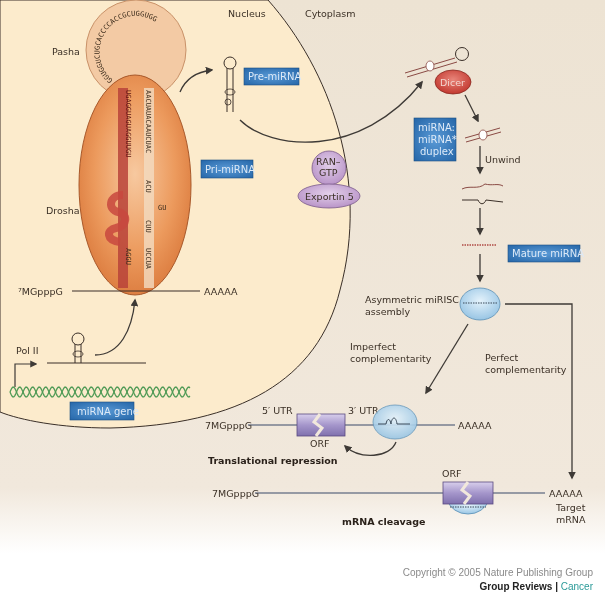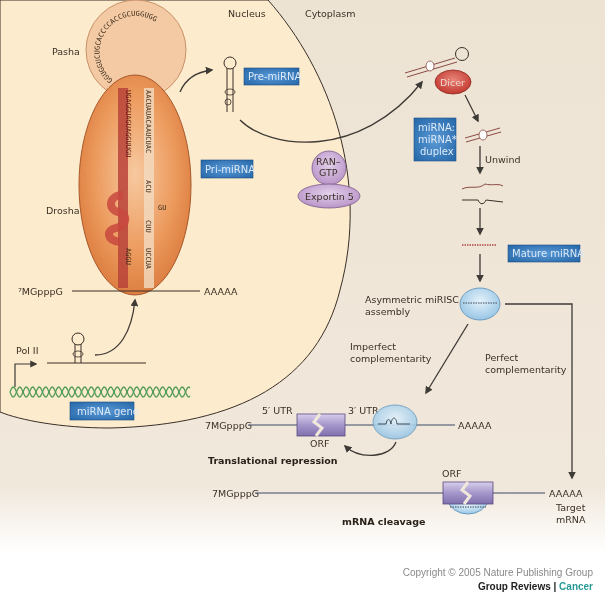--- a/index.html
+++ b/index.html
@@ -6,21 +6,21 @@
   body{width:605px;height:595px;position:relative;overflow:hidden;font-family:"Liberation Sans",sans-serif;}
   #stage{position:absolute;left:0;top:0;width:605px;height:595px;}
   svg text{font-family:"DejaVu Sans",sans-serif;}
   .lbl{font-size:9.5px;fill:#3b3026;}
   .lbl-bold{font-size:9.5px;fill:#2a211a;font-weight:bold;}
   .box-text{font-size:10px;fill:#dce9f7;}
   .seq{font-size:7px;fill:#3a2a1a;font-family:"DejaVu Sans Mono",monospace;}
   .seq-red{font-size:7px;fill:#5a1410;font-family:"DejaVu Sans Mono",monospace;}
   .copy{position:absolute;right:12px;top:566px;font-size:10px;color:#8a8a8a;font-family:"Liberation Sans",sans-serif;text-align:right;line-height:14px;}
   .copy .brand{color:#222;font-weight:bold;}
-  .copy .journal{color:#2a9a98;font-weight:bold;}
+  .copy .journal{color:#2a9a98;font-weight:normal;}
 </style>
 </head>
 <body>
 
 <div id="stage">
 <svg width="605" height="595" viewBox="0 0 605 595" xmlns="http://www.w3.org/2000/svg">
   <defs>
     <linearGradient id="bgGrad" x1="0" y1="0" x2="0" y2="1">
       <stop offset="0" stop-color="#ede3d3"></stop>
       <stop offset="0.82" stop-color="#f1e8dc"></stop>

